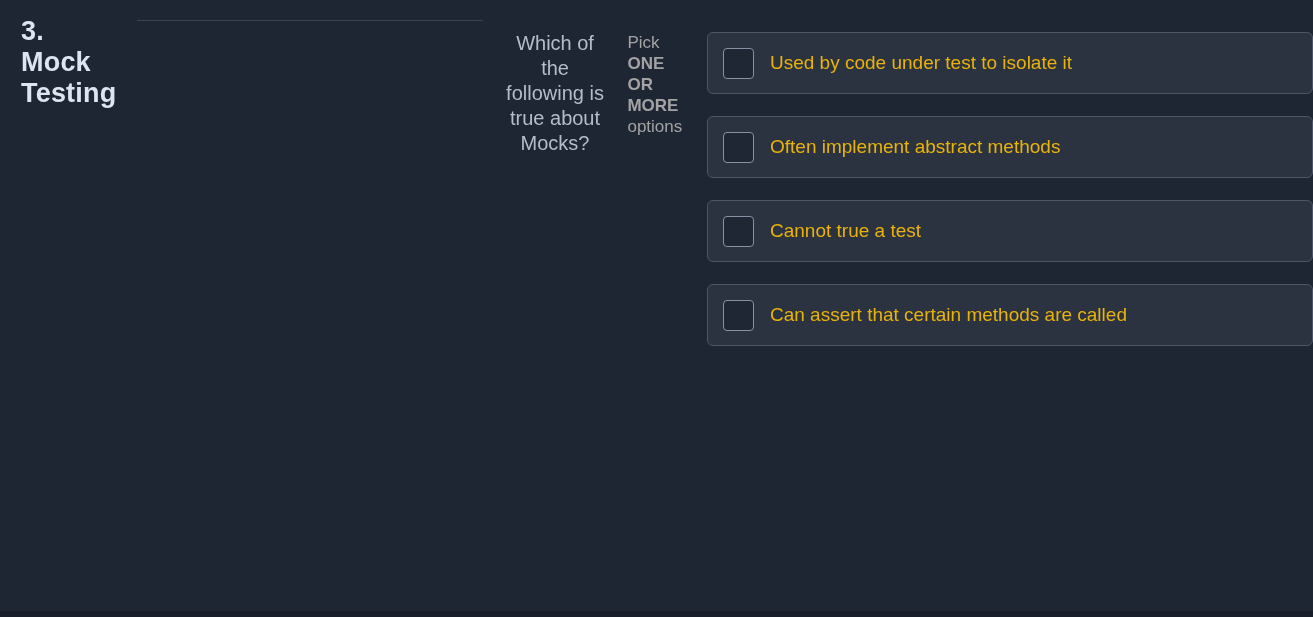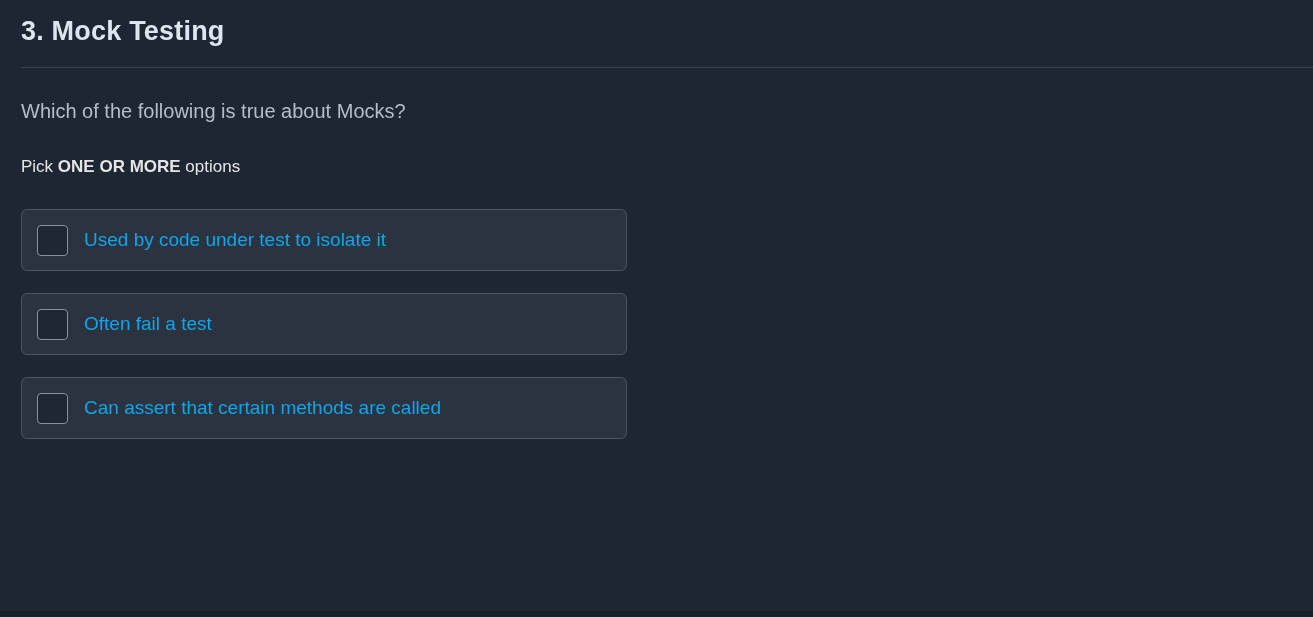--- a/index.html
+++ b/index.html
@@ -10,21 +10,21 @@
     overflow: hidden;
     background: #191f2a;
     font-family: "Liberation Sans", "DejaVu Sans", sans-serif;
   }
 
   .panel {
     width: 1313px;
     height: 611px;
     background: #1f2633;
     display: flex;
-    flex-direction: column;
+    flex-direction: row;
     align-items: flex-start;
   }
 
   .title {
     margin: 16px 0 0 21px;
     font-size: 27px;
     line-height: 31px;
     font-weight: 700;
     color: #dde5f1;
     letter-spacing: 0.2px;
@@ -45,21 +45,21 @@
     font-weight: 400;
     color: #b3bdcc;
     text-align: center;
   }
 
   .instruction {
     margin: 32px 0 0 21px;
     font-size: 17px;
     line-height: 21px;
     font-weight: 400;
-    color: #e5e5e5;
+    color: #a3a3a3;
   }
   .instruction strong { font-weight: 700; }
 
   .options {
     margin: 32px 0 0 21px;
     display: flex;
     flex-direction: column;
     gap: 22px;
   }
 
@@ -81,21 +81,21 @@
     flex: 0 0 auto;
     background: #202734;
     border: 1px solid #8691a3;
     border-radius: 4px;
   }
 
   .option-label {
     margin-left: 16px;
     font-size: 19px;
     line-height: 24px;
-    color: #0ea5e9;
+    color: #eab308;
     white-space: nowrap;
   }
 </style>
 </head>
 <body>
 
 <div class="panel">
 
   <h1 class="title">3. Mock Testing</h1>
 
@@ -105,24 +105,28 @@
 
   <p class="instruction"><span>Pick </span><strong>ONE OR MORE</strong><span> options</span></p>
 
   <div class="options">
 
     <label class="option">
       <span class="checkbox"></span>
       <span class="option-label">Used by code under test to isolate it</span>
     </label>
 
+    <label class="option">
+      <span class="checkbox"></span>
+      <span class="option-label">Often implement abstract methods</span>
+    </label>
 
     <label class="option">
       <span class="checkbox"></span>
-      <span class="option-label">Often fail a test</span>
+      <span class="option-label">Cannot true a test</span>
     </label>
 
 
     <label class="option">
       <span class="checkbox"></span>
       <span class="option-label">Can assert that certain methods are called</span>
     </label>
 
   </div>
 </div>

